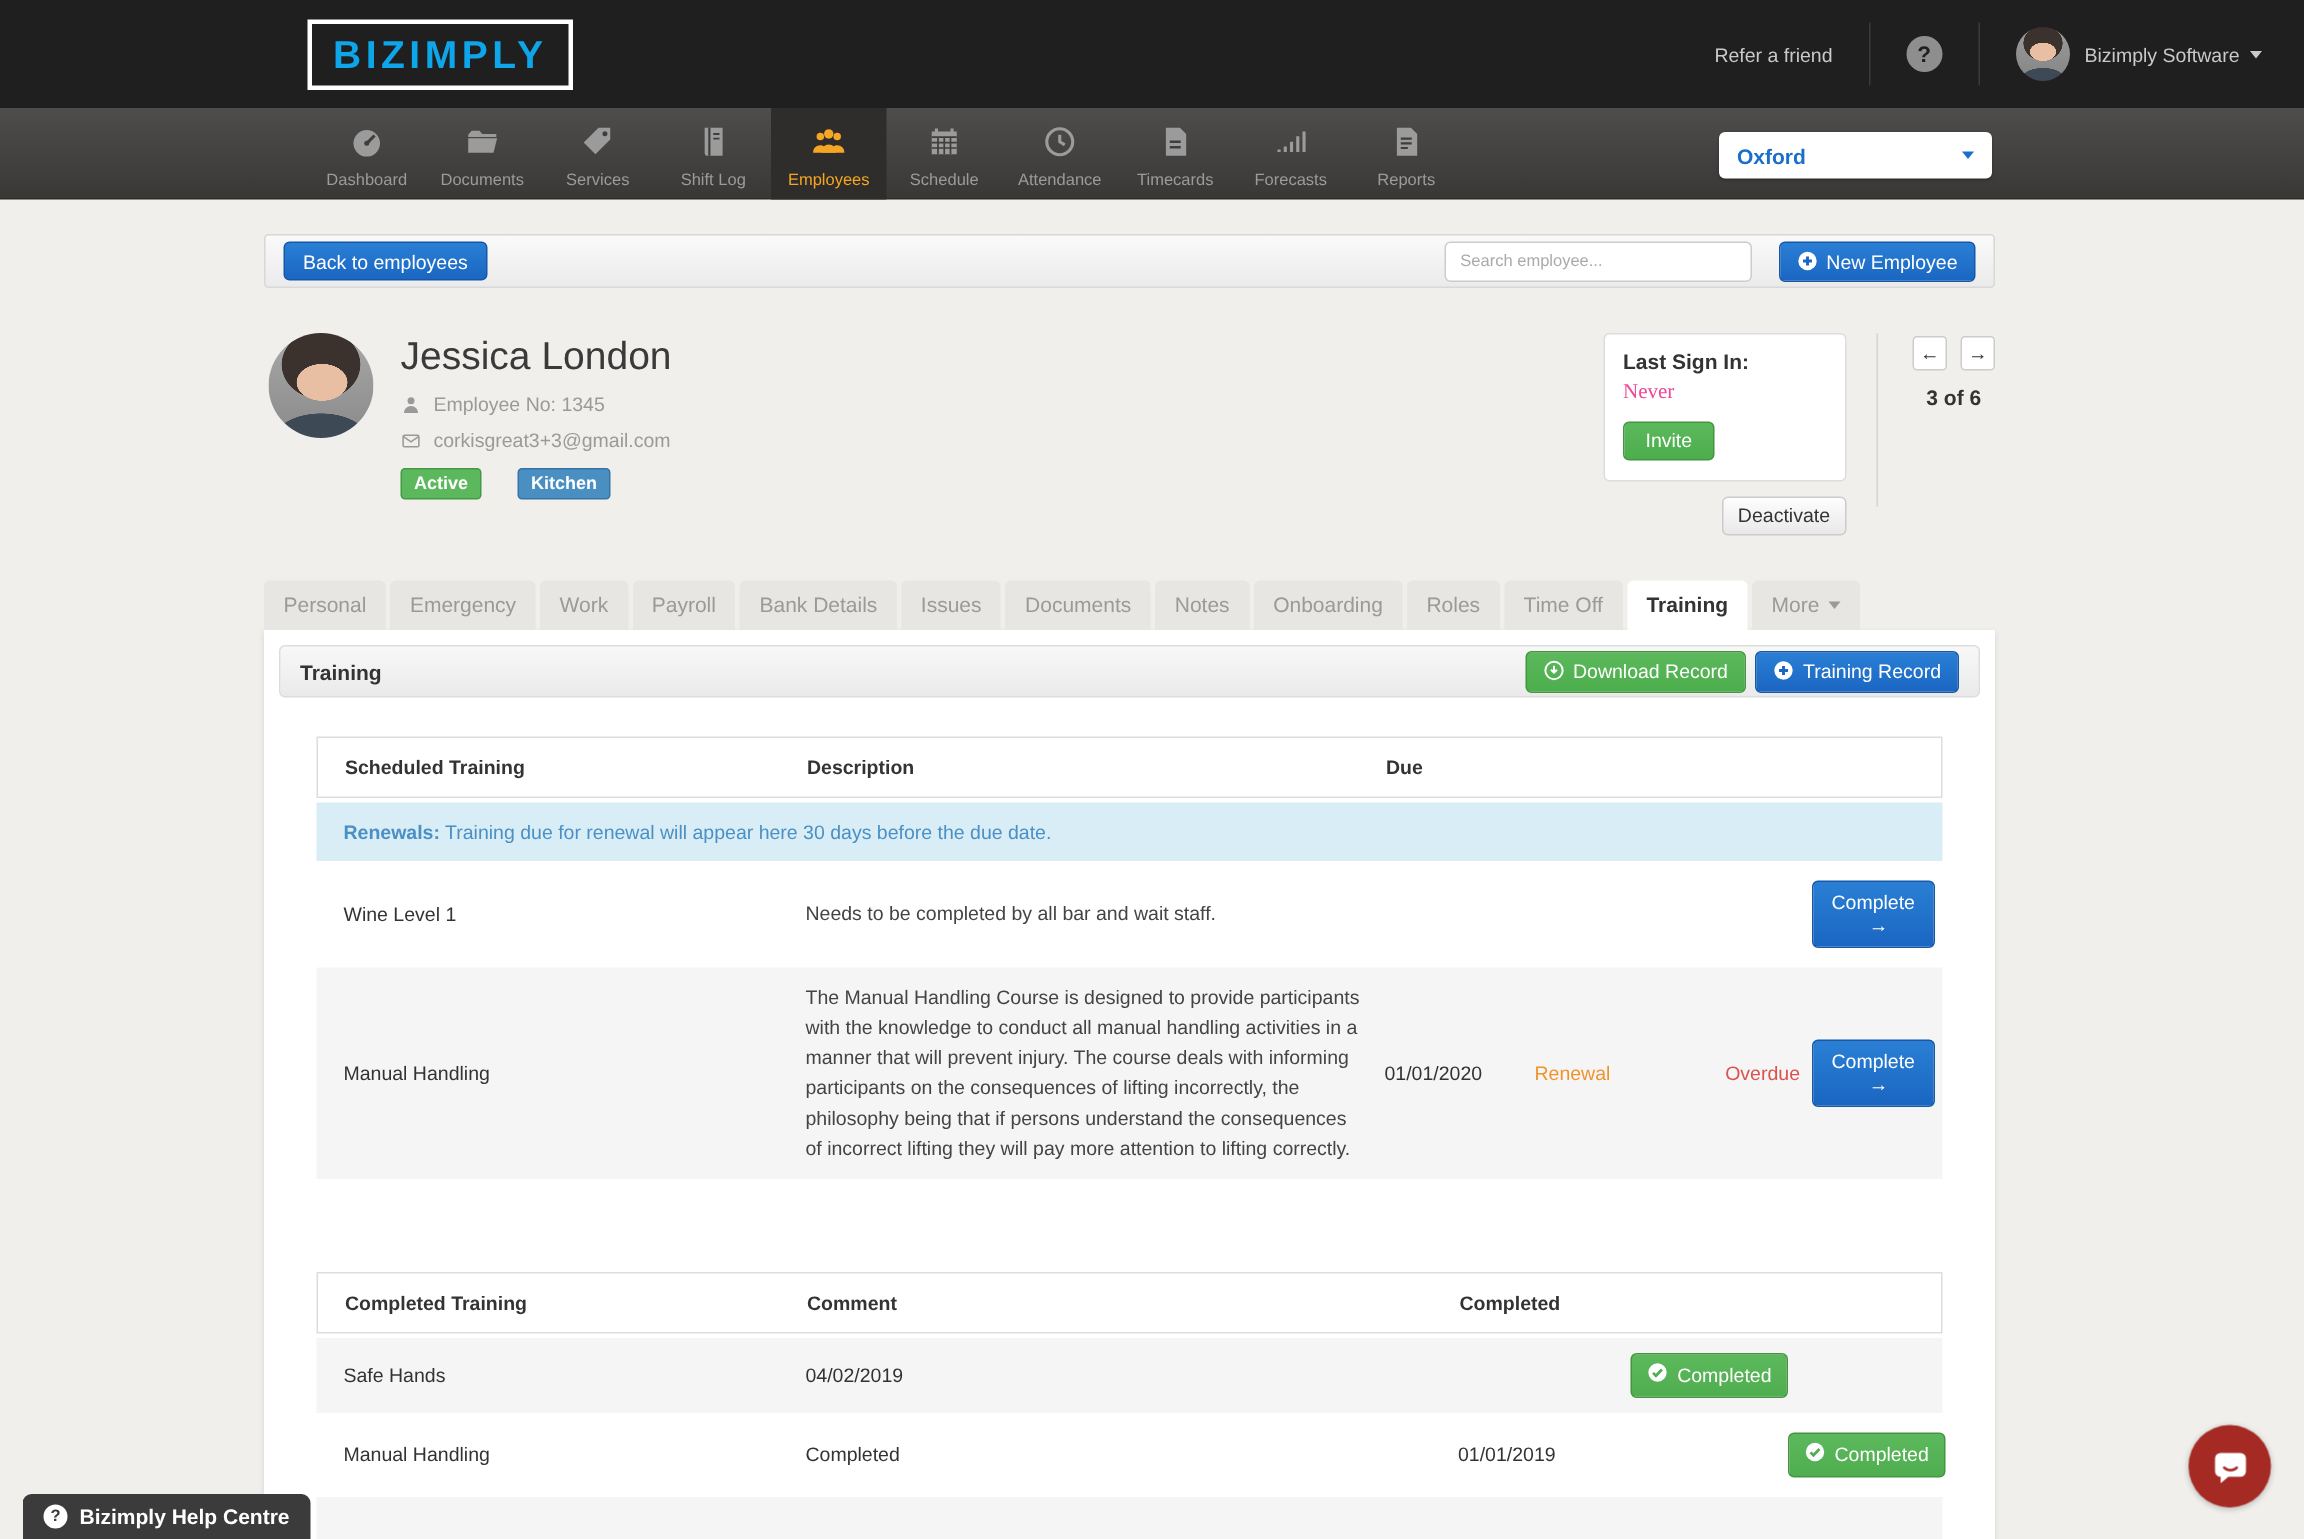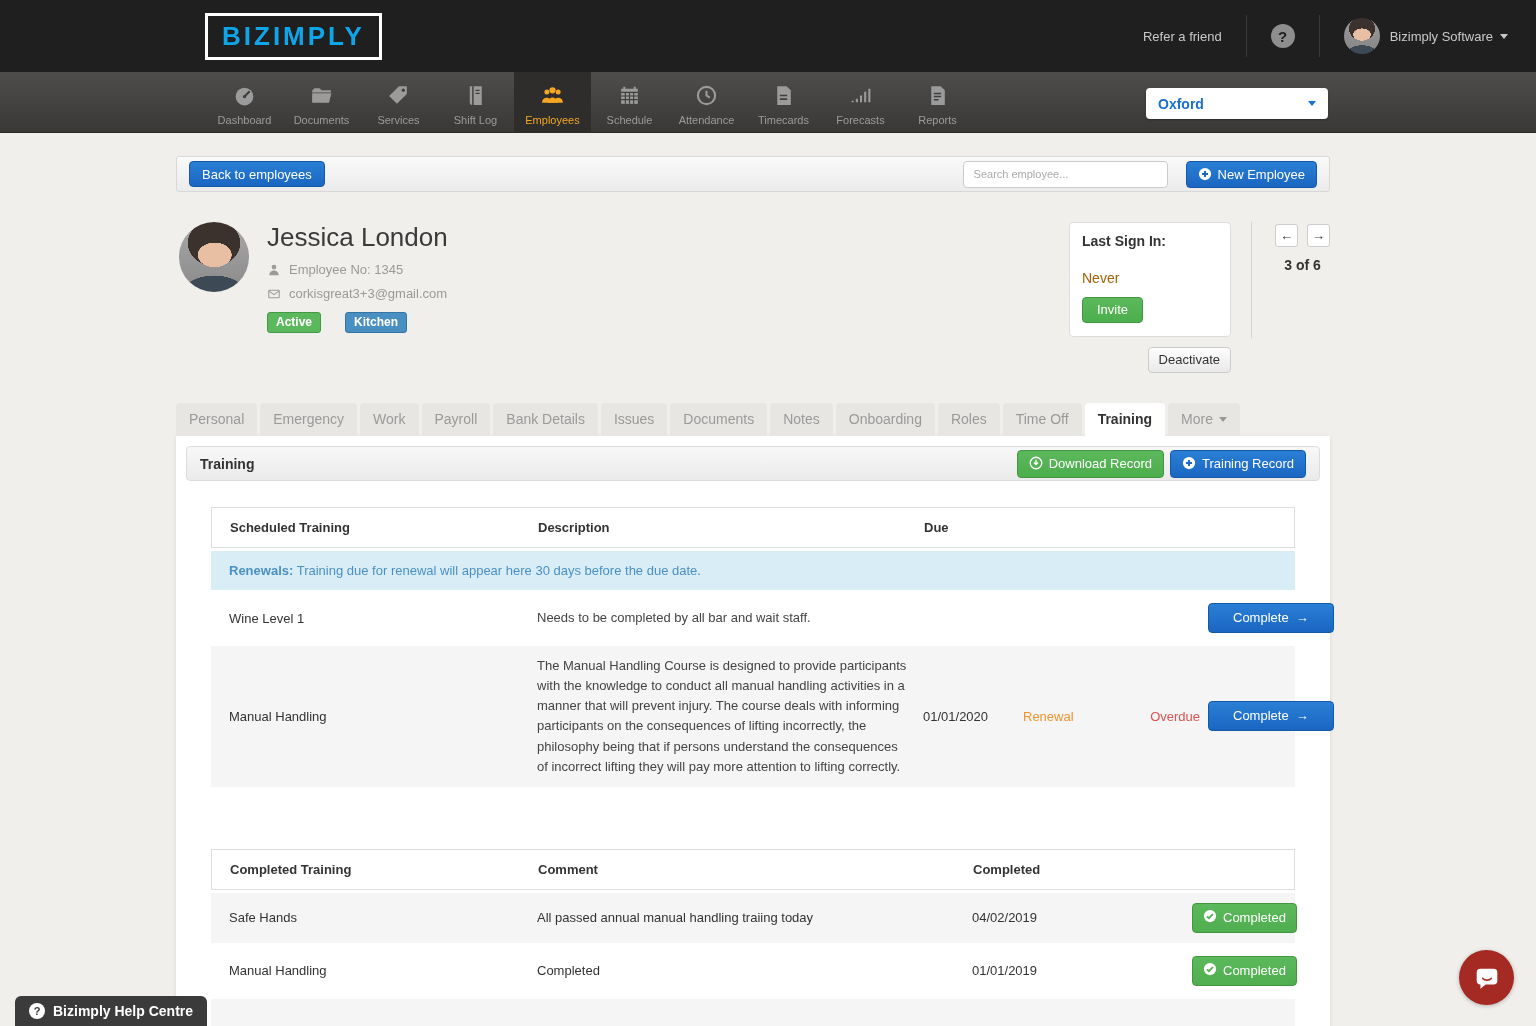--- a/index.html
+++ b/index.html
@@ -55,21 +55,21 @@
   .meta-line svg { width:14px; height:14px; }
   .badges { margin-top:11px; display:flex; gap:24px; }
   .badge { color:#fff; font-size:12px; font-weight:bold; padding:2px 8px 3px; border-radius:3px; }
   .badge-green { background:#5cb85c; border:1px solid #449a44; }
   .badge-blue { background:#4a8fc2; border:1px solid #3674a3; }
 
   .profile-right { margin-left:auto; display:flex; align-items:flex-start; }
   .signin-col { display:flex; flex-direction:column; align-items:flex-end; }
   .signin-card { width:162px; background:#fff; border:1px solid #ddd; border-radius:4px; padding:10px 12px 13px; }
   .signin-label { font-size:14px; font-weight:bold; color:#333; }
-  .signin-value { font-size:14px; color:#a16207; margin-top:21px; }
+  .signin-value { font-size:14px; color:#ec4899; margin-top:5px;font-family:Liberation Serif, serif; }
   .btn-invite { margin-top:11px; padding:4px 14px 5px; font-size:13px; }
   .btn-deactivate { margin-top:10px; background:linear-gradient(#fdfdfd,#e9e9e9); border:1px solid #ccc; border-radius:4px; padding:4px 10px 5px; font-size:13px; color:#333; cursor:pointer; font-family:inherit; }
   .v-divider { width:1px; background:#d5d5d5; height:116px; margin:0 23px 0 20px; }
   .pager { display:flex; flex-direction:column; align-items:center; padding-top:2px; }
   .pager-btns { display:flex; gap:9px; }
   .pager-btn { width:23px; height:23px; border:1px solid #ccc; background:#fff; border-radius:3px; font-size:13px; color:#333; display:flex; align-items:center; justify-content:center; cursor:pointer; }
   .pager-label { margin-top:10px; font-size:14px; font-weight:600; color:#333; }
 
   
   .tabs { margin-top:30px; display:flex; gap:3px; }
@@ -89,21 +89,21 @@
   .grid-sched { grid-template-columns:308px 386px 100px 105px 80px 1fr; }
   .grid-comp  { grid-template-columns:308px 435px 220px 1fr; }
   .trow { display:grid; padding:10px 18px; margin-top:3px; align-items:center; }
   .trow.gray { background:#f5f5f5; }
   .info-row { background:#d9edf7; color:#4a90c4; padding:12px 18px; margin-top:3px; }
   .info-row b { font-weight:bold; }
   .cell-desc { color:#444; line-height:1.55; padding-right:16px; }
   .cell-renewal { color:#f0932e; }
   .cell-overdue { color:#d9534f; text-align:right; padding-right:8px; }
   .cell-action { text-align:right; }
-  .btn-complete { padding:6px 24px 7px; font-size:13px; }
+  .btn-complete { padding:6px 12px 7px; font-size:13px;flex-direction:column; }
   .btn-complete .arrow { margin-left:7px; font-weight:bold; }
   .badge-completed { display:inline-flex; align-items:center; background:linear-gradient(#5cb85c,#4fae4f); border:1px solid #43963f; color:#fff; border-radius:4px; padding:5px 10px 6px; font-size:13px; cursor:pointer; }
   .badge-completed svg { width:14px; height:14px; margin-right:6px; }
   .empty-row { height:37px; background:#f5f5f5; margin-top:3px; }
   .table-gap { height:36px; }
 
   
   .help-pill { position:fixed; left:15px; bottom:-7px; background:#3b3b3b; color:#fff; font-size:14px; font-weight:bold; padding:7px 14px 14px; border-radius:6px; display:flex; align-items:center; gap:8px; cursor:pointer; z-index:10; }
   .qcircle { width:16px; height:16px; border-radius:50%; background:#fff; color:#3b3b3b; font-size:11px; font-weight:bold; display:flex; align-items:center; justify-content:center; }
   .chat-fab { position:fixed; right:22px; bottom:21px; width:55px; height:55px; border-radius:50%; background:#a52a23; display:flex; align-items:center; justify-content:center; cursor:pointer; box-shadow:0 1px 4px rgba(0,0,0,.25); z-index:10; }
@@ -376,21 +376,20 @@
 
     <div class="table">
       <div class="thead grid-comp">
         <span>Completed Training</span>
         <span>Comment</span>
         <span>Completed</span>
       </div>
       <div>
           <div class="trow grid-comp gray">
             <div class="cell-name">Safe Hands</div>
-            <div class="cell-comment">All passed annual manual handling traiing today</div>
             <div class="cell-date">04/02/2019</div>
             <div class="cell-action"><button class="badge-completed">
                 <span><svg viewBox="0 0 16 16">
                     <circle cx="8" cy="8" r="7" fill="#fff"></circle>
                     <path d="M4.6 8.3l2.2 2.2 4.6-4.8" stroke="#4fae4f" stroke-width="2" fill="none"></path>
                   </svg></span>
                 <span>Completed</span>
               </button></div>
           </div>
           <div class="trow grid-comp">

